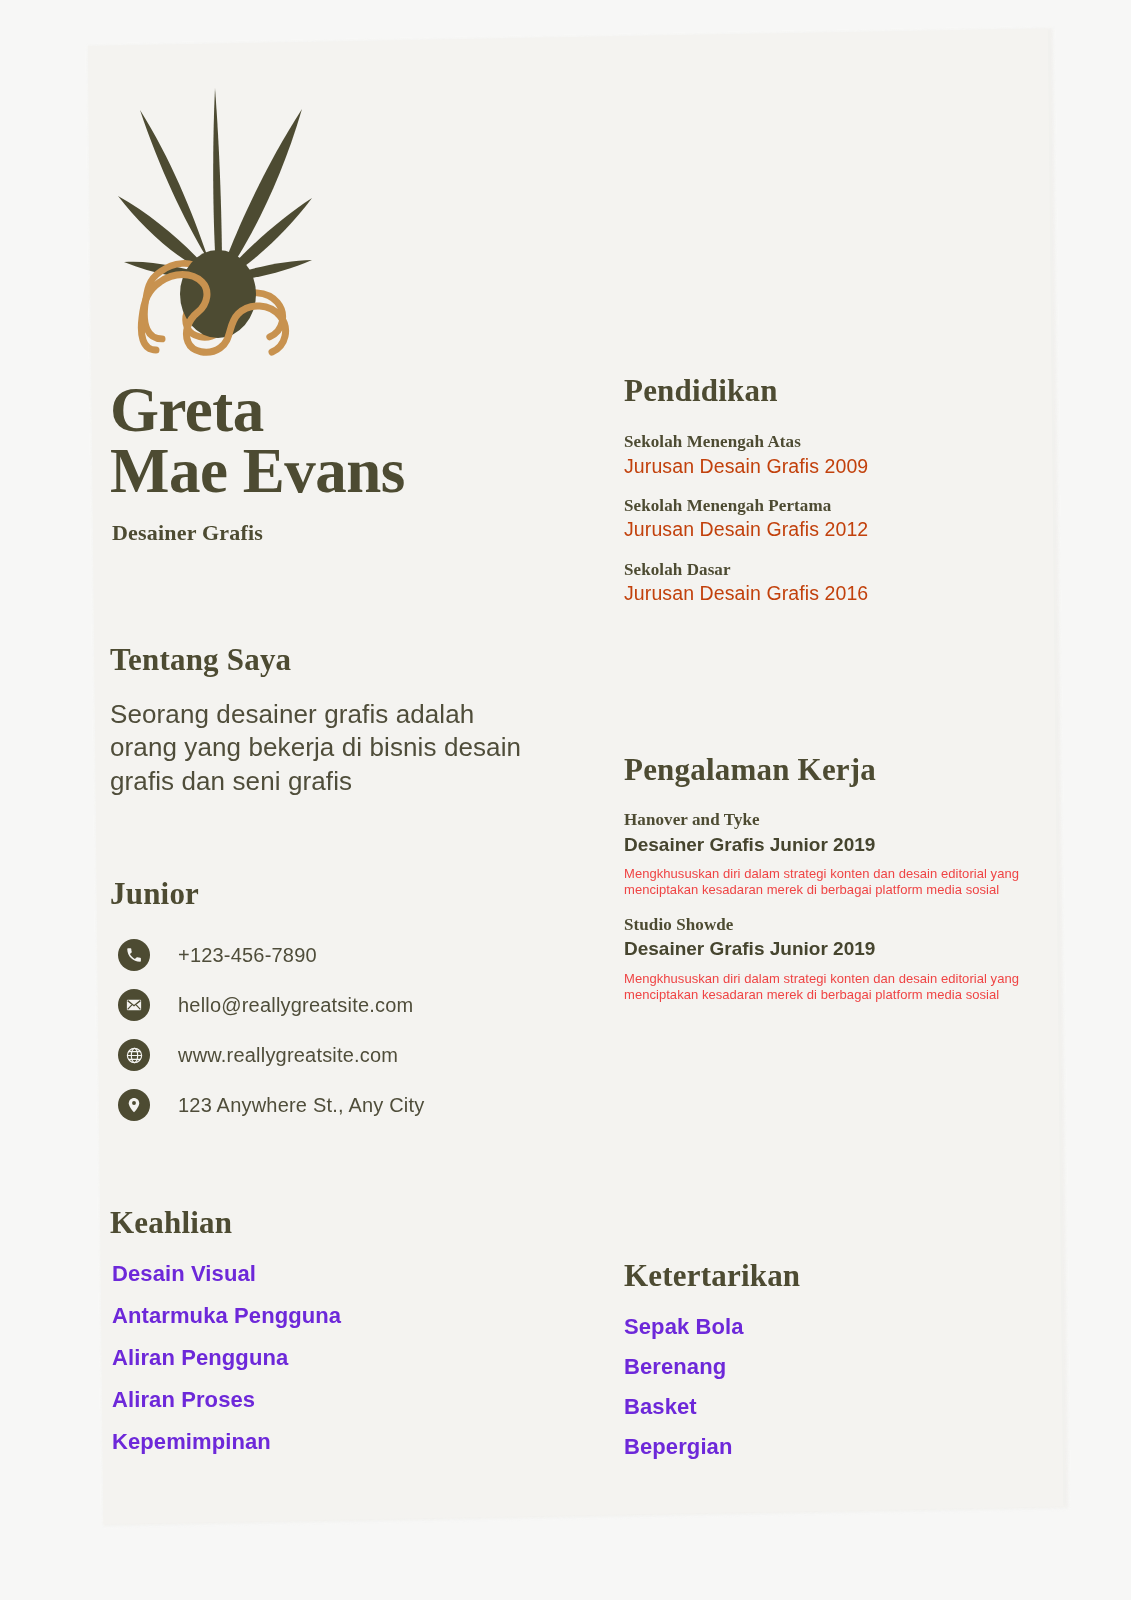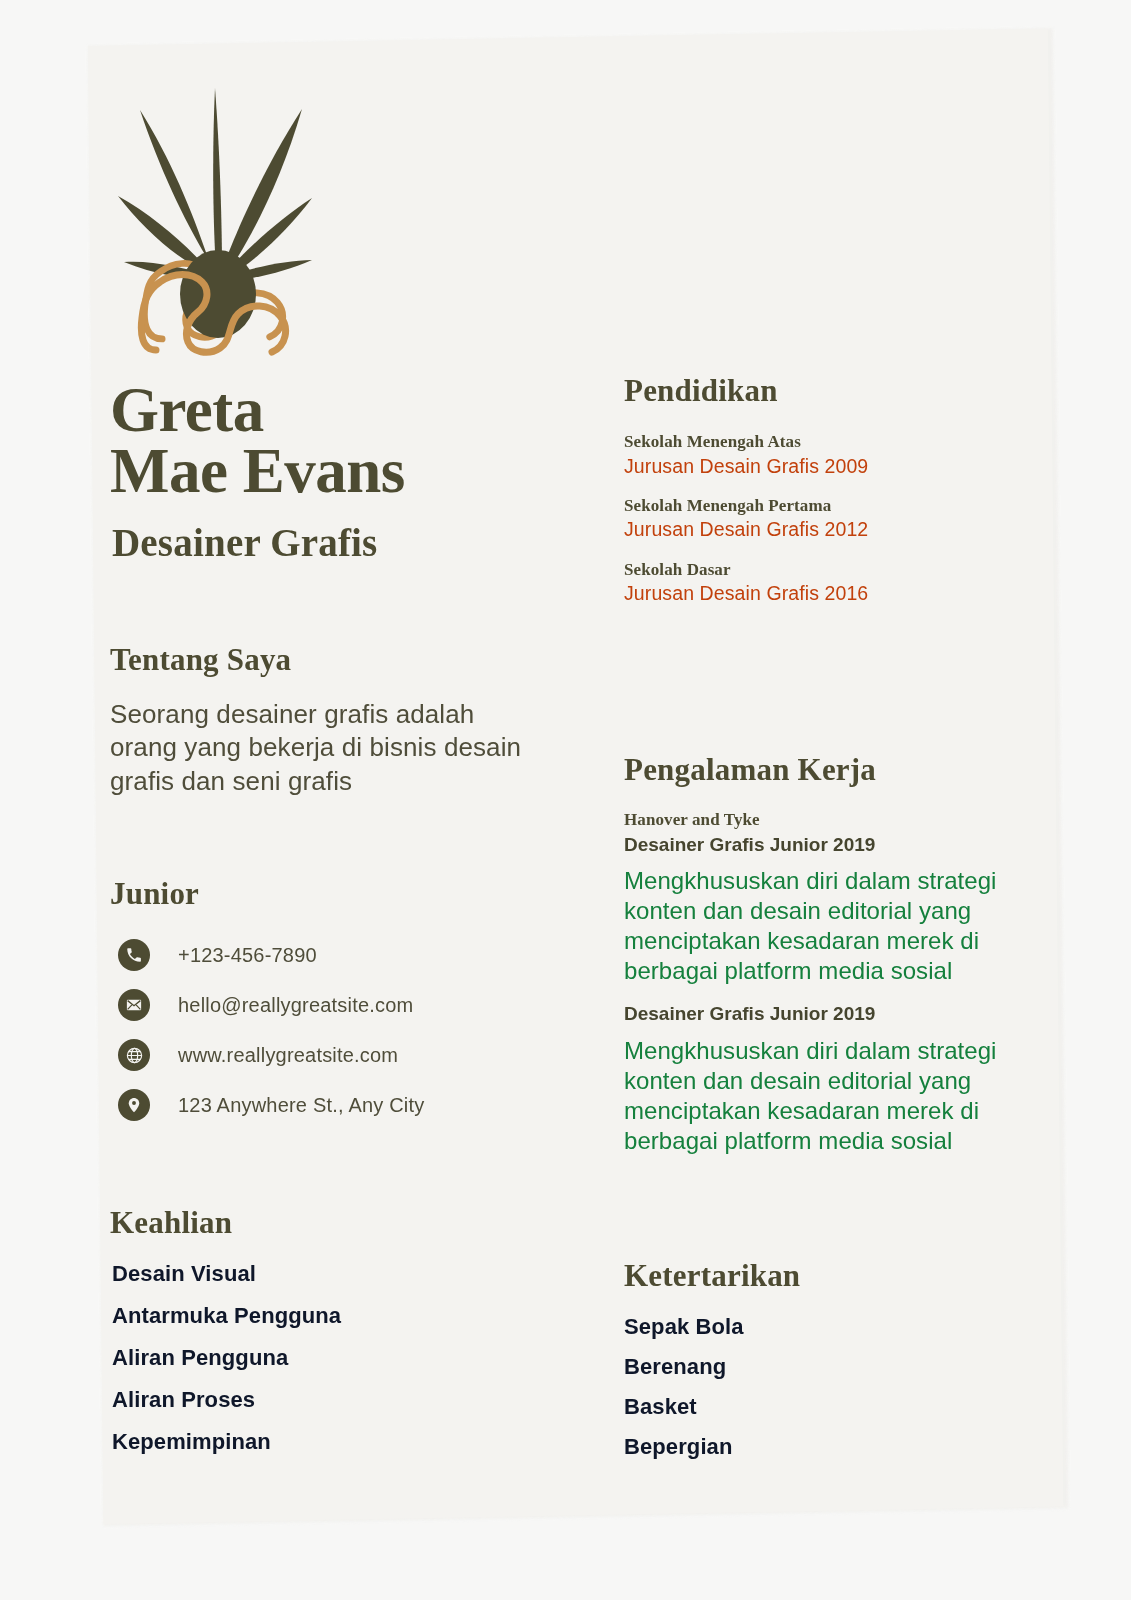--- a/index.html
+++ b/index.html
@@ -79,21 +79,21 @@
     line-height: 0.97;
     color: #4d4b32;
     letter-spacing: -0.5px;
   }
   .role {
     position: absolute;
     left: 112px;
     top: 520px;
     font-family: "Liberation Serif", serif;
     font-weight: 700;
-    font-size: 39px;
+    font-size: 22px;
     color: #4d4b32;
     letter-spacing: 0.2px;
   }
 
   .sec-title {
     font-family: "Liberation Serif", serif;
     font-weight: 700;
     color: #4d4b32;
     letter-spacing: 0.2px;
   }
@@ -121,21 +121,21 @@
     color: #c2410c;
     line-height: 1.3;
     letter-spacing: 0.1px;
   }
   .item-sub.bold { font-weight: 700; font-size: 19px; color:#46452f; letter-spacing:0; }
 
   .bullet-item {
     font-family: "Liberation Sans", sans-serif;
     font-weight: 700;
     font-size: 22px;
-    color: #0f172a;
+    color: #6d28d9;
     line-height: 1.0;
     letter-spacing: 0.1px;
   }
 
   
   #about-title { position: absolute; left: 110px; top: 642px; }
   #about-text  { position: absolute; left: 110px; top: 698px; width: 420px; }
 
   
   #contact-title { position: absolute; left: 110px; top: 876px; }
@@ -173,23 +173,23 @@
   .edu-entry .item-title { margin-bottom: 2px; }
 
   
   #exp-title { position: absolute; left: 624px; top: 752px; }
   #exp-list  { position: absolute; left: 624px; top: 810px; width: 415px; }
   .exp-entry { margin-bottom: 16px; }
   .exp-entry .item-title { margin-bottom: 3px; }
   .exp-entry .item-sub.bold { margin-bottom: 4px; }
   .exp-desc {
     font-family: "Liberation Sans", sans-serif;
-    font-size: 24px;
+    font-size: 13px;
     line-height: 1.25;
-    color: #15803d;
+    color: #ef4444;
     letter-spacing: 0.05px;
     margin-top: 9px;
   }
 
   
   #int-title { position: absolute; left: 624px; top: 1258px; }
   #int-list  { position: absolute; left: 624px; top: 1316px; width: 400px; }
   #int-list .bullet-item { margin-bottom: 18px; }
 </style>
 </head>
@@ -308,20 +308,21 @@
   </div>
 
   <div id="exp-title" class="sec-title lg">Pengalaman Kerja</div>
   <div id="exp-list">
     <div class="exp-entry">
       <div class="item-title">Hanover and Tyke</div>
       <div class="item-sub bold">Desainer Grafis Junior 2019</div>
       <div class="exp-desc">Mengkhususkan diri dalam strategi konten dan desain editorial yang menciptakan kesadaran merek di berbagai platform media sosial</div>
     </div>
     <div class="exp-entry">
+      <div class="item-title">Studio Showde</div>
       <div class="item-sub bold">Desainer Grafis Junior 2019</div>
       <div class="exp-desc">Mengkhususkan diri dalam strategi konten dan desain editorial yang menciptakan kesadaran merek di berbagai platform media sosial</div>
     </div>
   </div>
 
   <div id="int-title" class="sec-title lg">Ketertarikan</div>
   <div id="int-list">
     <div class="bullet-item">Sepak Bola</div>
     <div class="bullet-item">Berenang</div>
     <div class="bullet-item">Basket</div>

